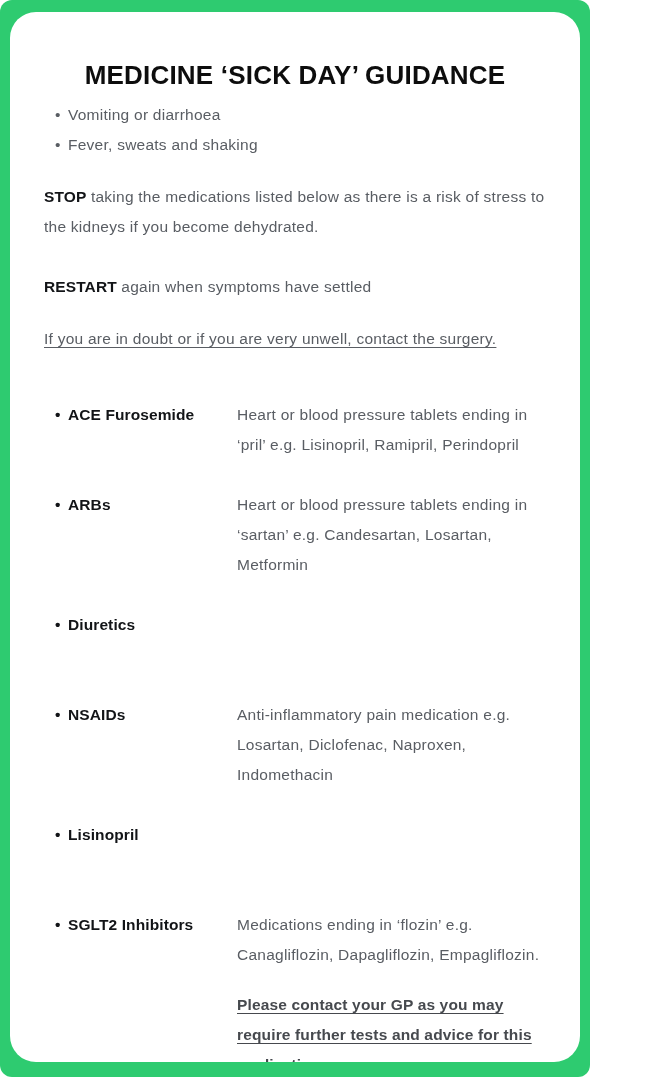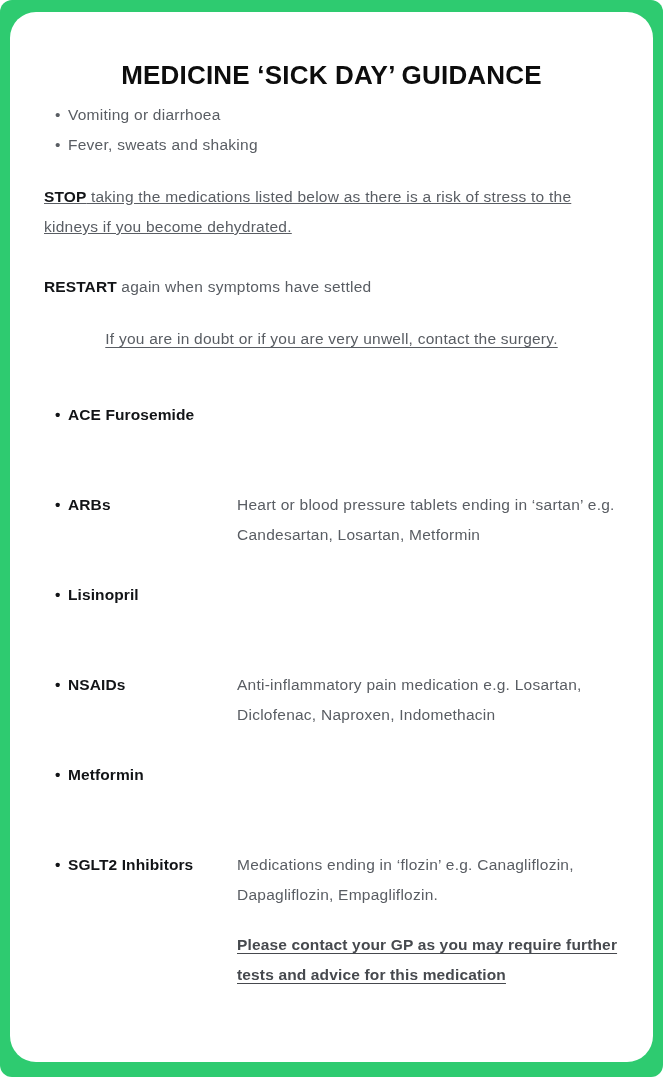--- a/index.html
+++ b/index.html
@@ -3,21 +3,21 @@
 <meta charset="utf-8">
 <style>
   html, body {
     margin: 0;
     padding: 0;
     background: #ffffff;
     font-family: "Liberation Sans", sans-serif;
   }
   .frame {
     position: relative;
-    width: 663px;
+    width: 590px;
     height: 1077px;
     background: #2ecb70;
     border-radius: 12px;
     box-sizing: border-box;
     overflow: hidden;
   }
   .card {
     position: absolute;
     top: 12px;
     left: 10px;
@@ -54,32 +54,31 @@
     position: relative;
     padding-left: 24px;
     line-height: 30px;
   }
   .bullet-dot {
     position: absolute;
     left: 11px;
     top: 0;
     color: #595d63;
   }
-  .stop-para   { margin: 22px 0 0; text-decoration: underline; }
+  .stop-para   { margin: 22px 0 0; }
   .restart-para{ margin: 30px 0 0; }
   .kw {
     font-weight: bold;
     color: #121417;
     letter-spacing: 0.1px;
   }
   .doubt-para {
     margin: 22px 0 0;
     text-decoration: underline;
     text-underline-offset: 3px;
-    text-align: center;
   }
   .med-list { margin: 46px 0 0; }
   .med-row {
     display: grid;
     grid-template-columns: 193px 1fr;
     min-height: 60px;
     margin-bottom: 30px;
   }
   .med-term {
     position: relative;
@@ -134,55 +133,59 @@
 
     <p class="body-text doubt-para">If you are in doubt or if you are very unwell, contact the surgery.</p>
 
     <div class="med-list">
 
       <div class="med-row">
         <div class="med-term">
           <span class="bullet-dot">•</span>
           <span>ACE Furosemide</span>
         </div>
+        <div class="med-desc">
+          <span>Heart or blood pressure tablets ending in ‘pril’ e.g. Lisinopril, Ramipril, Perindopril</span>
+          
+        </div>
       </div>
 
       <div class="med-row">
         <div class="med-term">
           <span class="bullet-dot">•</span>
           <span>ARBs</span>
         </div>
         <div class="med-desc">
           <span>Heart or blood pressure tablets ending in ‘sartan’ e.g. Candesartan, Losartan, Metformin</span>
           
         </div>
       </div>
 
       <div class="med-row">
         <div class="med-term">
           <span class="bullet-dot">•</span>
+          <span>Diuretics</span>
+        </div>
+      </div>
+
+      <div class="med-row">
+        <div class="med-term">
+          <span class="bullet-dot">•</span>
+          <span>NSAIDs</span>
+        </div>
+        <div class="med-desc">
+          <span>Anti-inflammatory pain medication e.g. Losartan, Diclofenac, Naproxen, Indomethacin</span>
+          
+        </div>
+      </div>
+
+      <div class="med-row">
+        <div class="med-term">
+          <span class="bullet-dot">•</span>
           <span>Lisinopril</span>
-        </div>
-      </div>
-
-      <div class="med-row">
-        <div class="med-term">
-          <span class="bullet-dot">•</span>
-          <span>NSAIDs</span>
-        </div>
-        <div class="med-desc">
-          <span>Anti-inflammatory pain medication e.g. Losartan, Diclofenac, Naproxen, Indomethacin</span>
-          
-        </div>
-      </div>
-
-      <div class="med-row">
-        <div class="med-term">
-          <span class="bullet-dot">•</span>
-          <span>Metformin</span>
         </div>
         <div class="med-desc">
           <span></span>
           
         </div>
       </div>
 
       <div class="med-row">
         <div class="med-term">
           <span class="bullet-dot">•</span>

